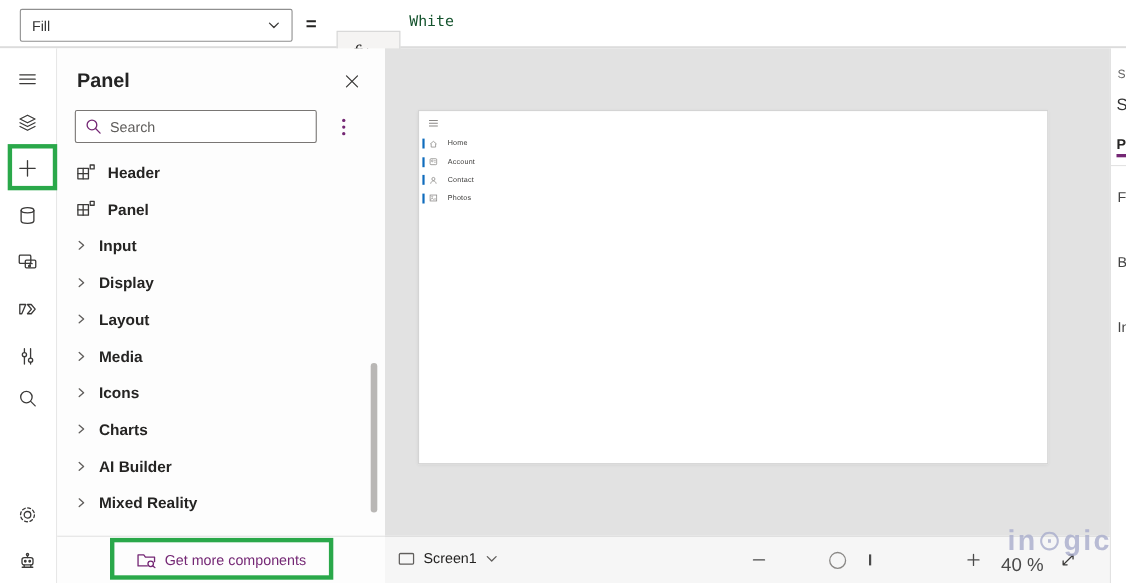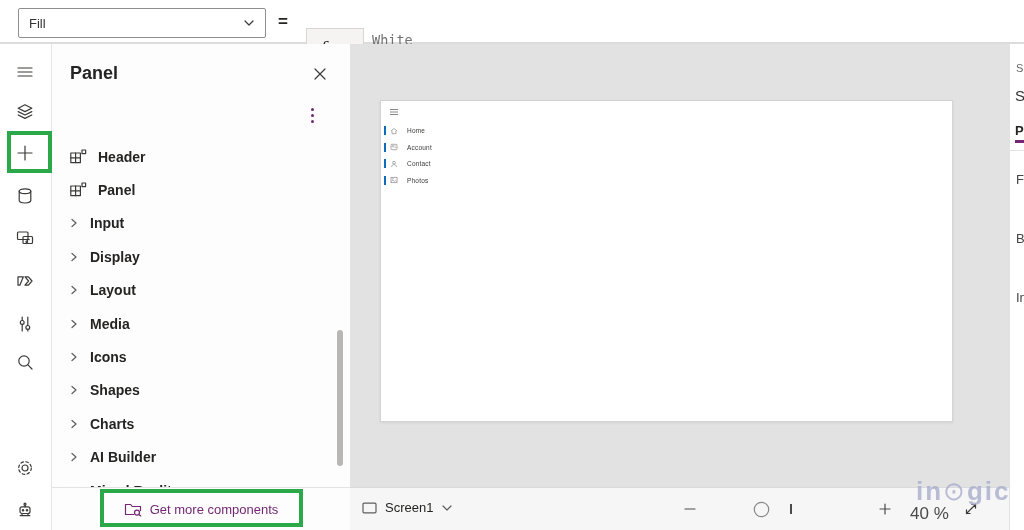--- a/index.html
+++ b/index.html
@@ -27,21 +27,21 @@
   }
   #equals-sign { position:absolute; left:278px; top:12px; font-size:17px; font-weight:700; color:#252423; }
   #fx-dropdown {
     position:absolute; left:306px; top:4px; width:58px; height:38px;
     background:#f5f4f3; border:1px solid #d6d6d6;
     display:flex; align-items:center; justify-content:center; gap:4px;margin-top:24px;
   }
   #fx-label { font-family:"DejaVu Serif", serif; font-style:italic; font-size:15px; color:#252423; }
   #formula-input {
     position:absolute; left:372px; top:12px; width:600px;
-    font-family:"DejaVu Sans Mono", monospace; font-size:13.5px; color:#737373;margin-top:20px;
+    font-family:"DejaVu Sans Mono", monospace; font-size:13.5px; color:#14532d;
   }
 
   
   #left-rail {
     position:absolute; left:0; top:44px; width:52px; height:486px;
     background:#fff; border-right:1px solid #e5e5e5;
   }
   .rail-btn { position:absolute; left:15px; width:20px; height:20px; cursor:pointer; }
 
   
@@ -217,20 +217,27 @@
   <div class="hl-box" style="left:7px; top:131px; width:45px; height:42px;"></div>
   <div class="hl-box" style="left:100px; top:489px; width:203px; height:38px;"></div>
 
   <div id="insert-panel">
     <div id="insert-title">Panel</div>
     <div id="insert-close">
       <svg class="ico" width="16" height="16" viewBox="0 0 16 16">
           <path d="M3 3l10 10M13 3 3 13" stroke-width="1.1"></path>
         </svg>
     </div>
+    <div id="insert-search">
+      <svg class="ico purple" width="16" height="16" viewBox="0 0 16 16">
+          <circle cx="6.6" cy="6.6" r="4.4" stroke-width="1.4"></circle>
+          <path d="M9.9 9.9 14 14" stroke-width="1.4"></path>
+        </svg>
+      <input type="text" placeholder="Search" style="">
+    </div>
     <div id="insert-kebab">
         <i></i>
         <i></i>
         <i></i>
       </div>
 
     <div id="panel-list">
       <div class="p-row">
         <svg class="ico" width="20" height="20" viewBox="0 0 20 20">
             <rect x="2.8" y="6" width="9.6" height="9.6"></rect>
@@ -269,26 +276,20 @@
         <svg class="ico chev" width="12" height="12" viewBox="0 0 12 12">
             <path d="M4 2.5 8 6 4 9.5" style="stroke:#605e5c"></path>
           </svg>
         <span class="lbl">Media</span>
       </div>
       <div class="p-row">
         <svg class="ico chev" width="12" height="12" viewBox="0 0 12 12">
             <path d="M4 2.5 8 6 4 9.5" style="stroke:#605e5c"></path>
           </svg>
         <span class="lbl">Icons</span>
-      </div>
-      <div class="p-row">
-        <svg class="ico chev" width="12" height="12" viewBox="0 0 12 12">
-            <path d="M4 2.5 8 6 4 9.5" style="stroke:#605e5c"></path>
-          </svg>
-        <span class="lbl">Shapes</span>
       </div>
       <div class="p-row">
         <svg class="ico chev" width="12" height="12" viewBox="0 0 12 12">
             <path d="M4 2.5 8 6 4 9.5" style="stroke:#605e5c"></path>
           </svg>
         <span class="lbl">Charts</span>
       </div>
       <div class="p-row">
         <svg class="ico chev" width="12" height="12" viewBox="0 0 12 12">
             <path d="M4 2.5 8 6 4 9.5" style="stroke:#605e5c"></path>

